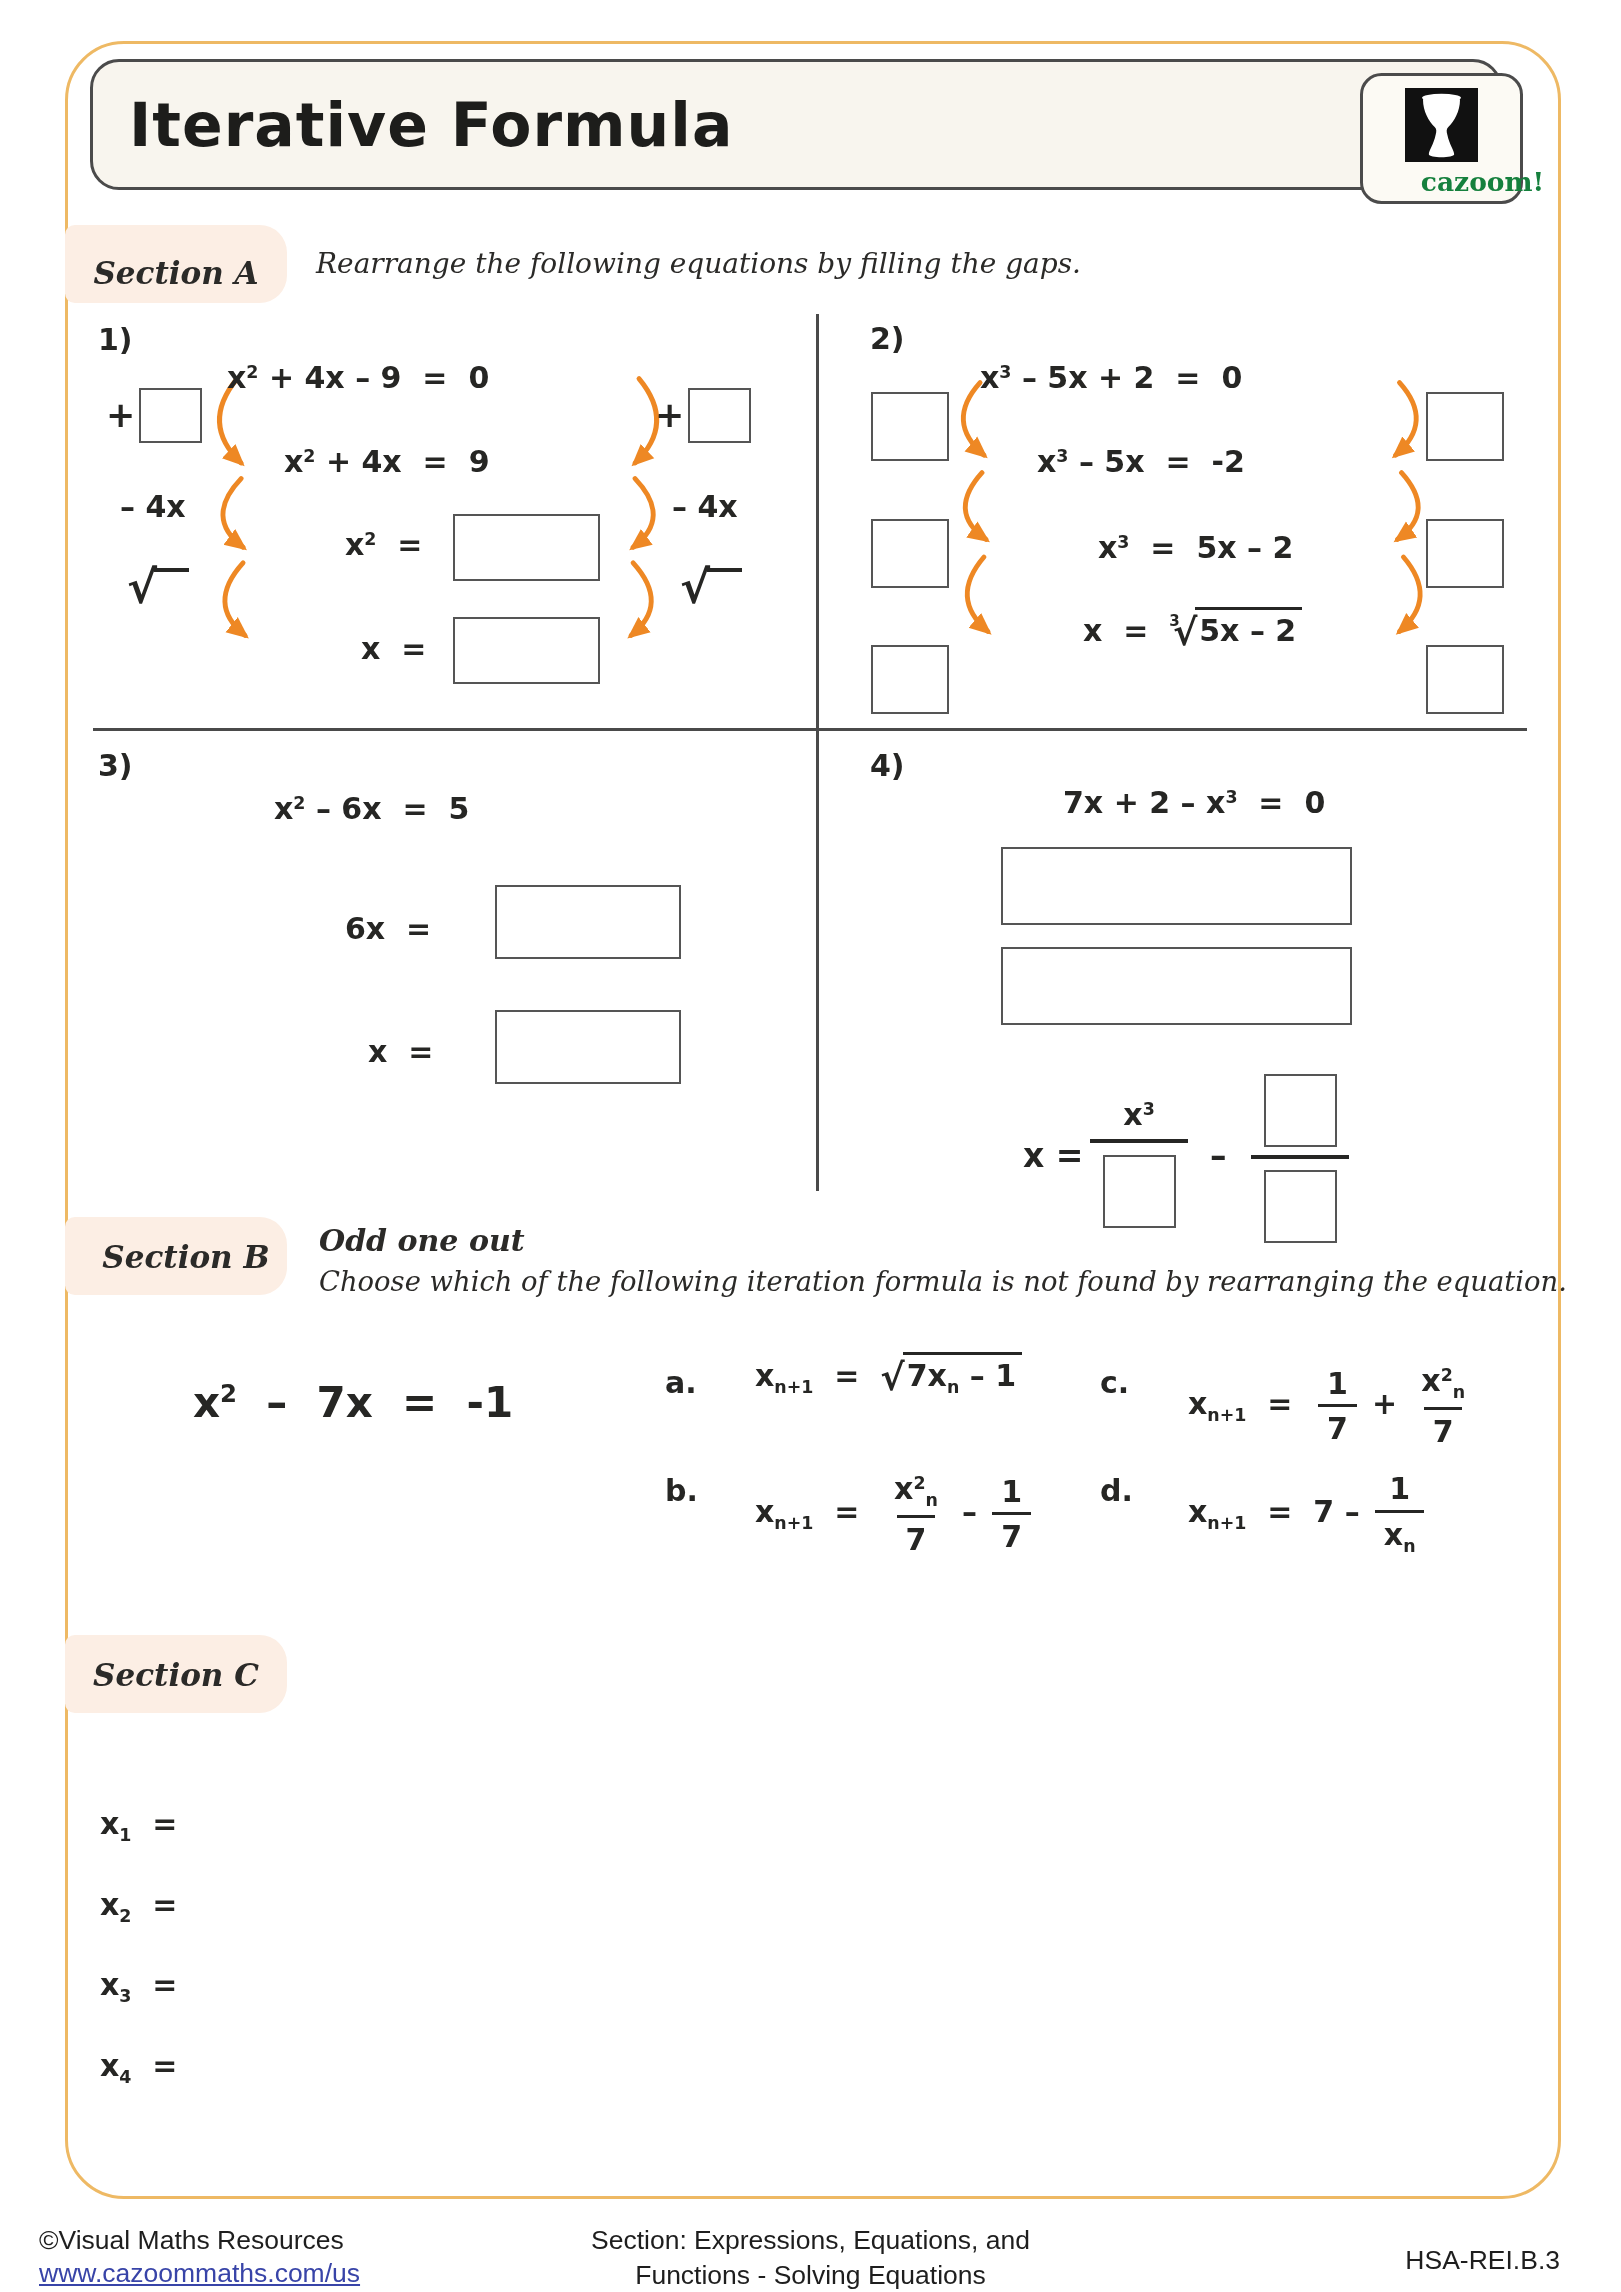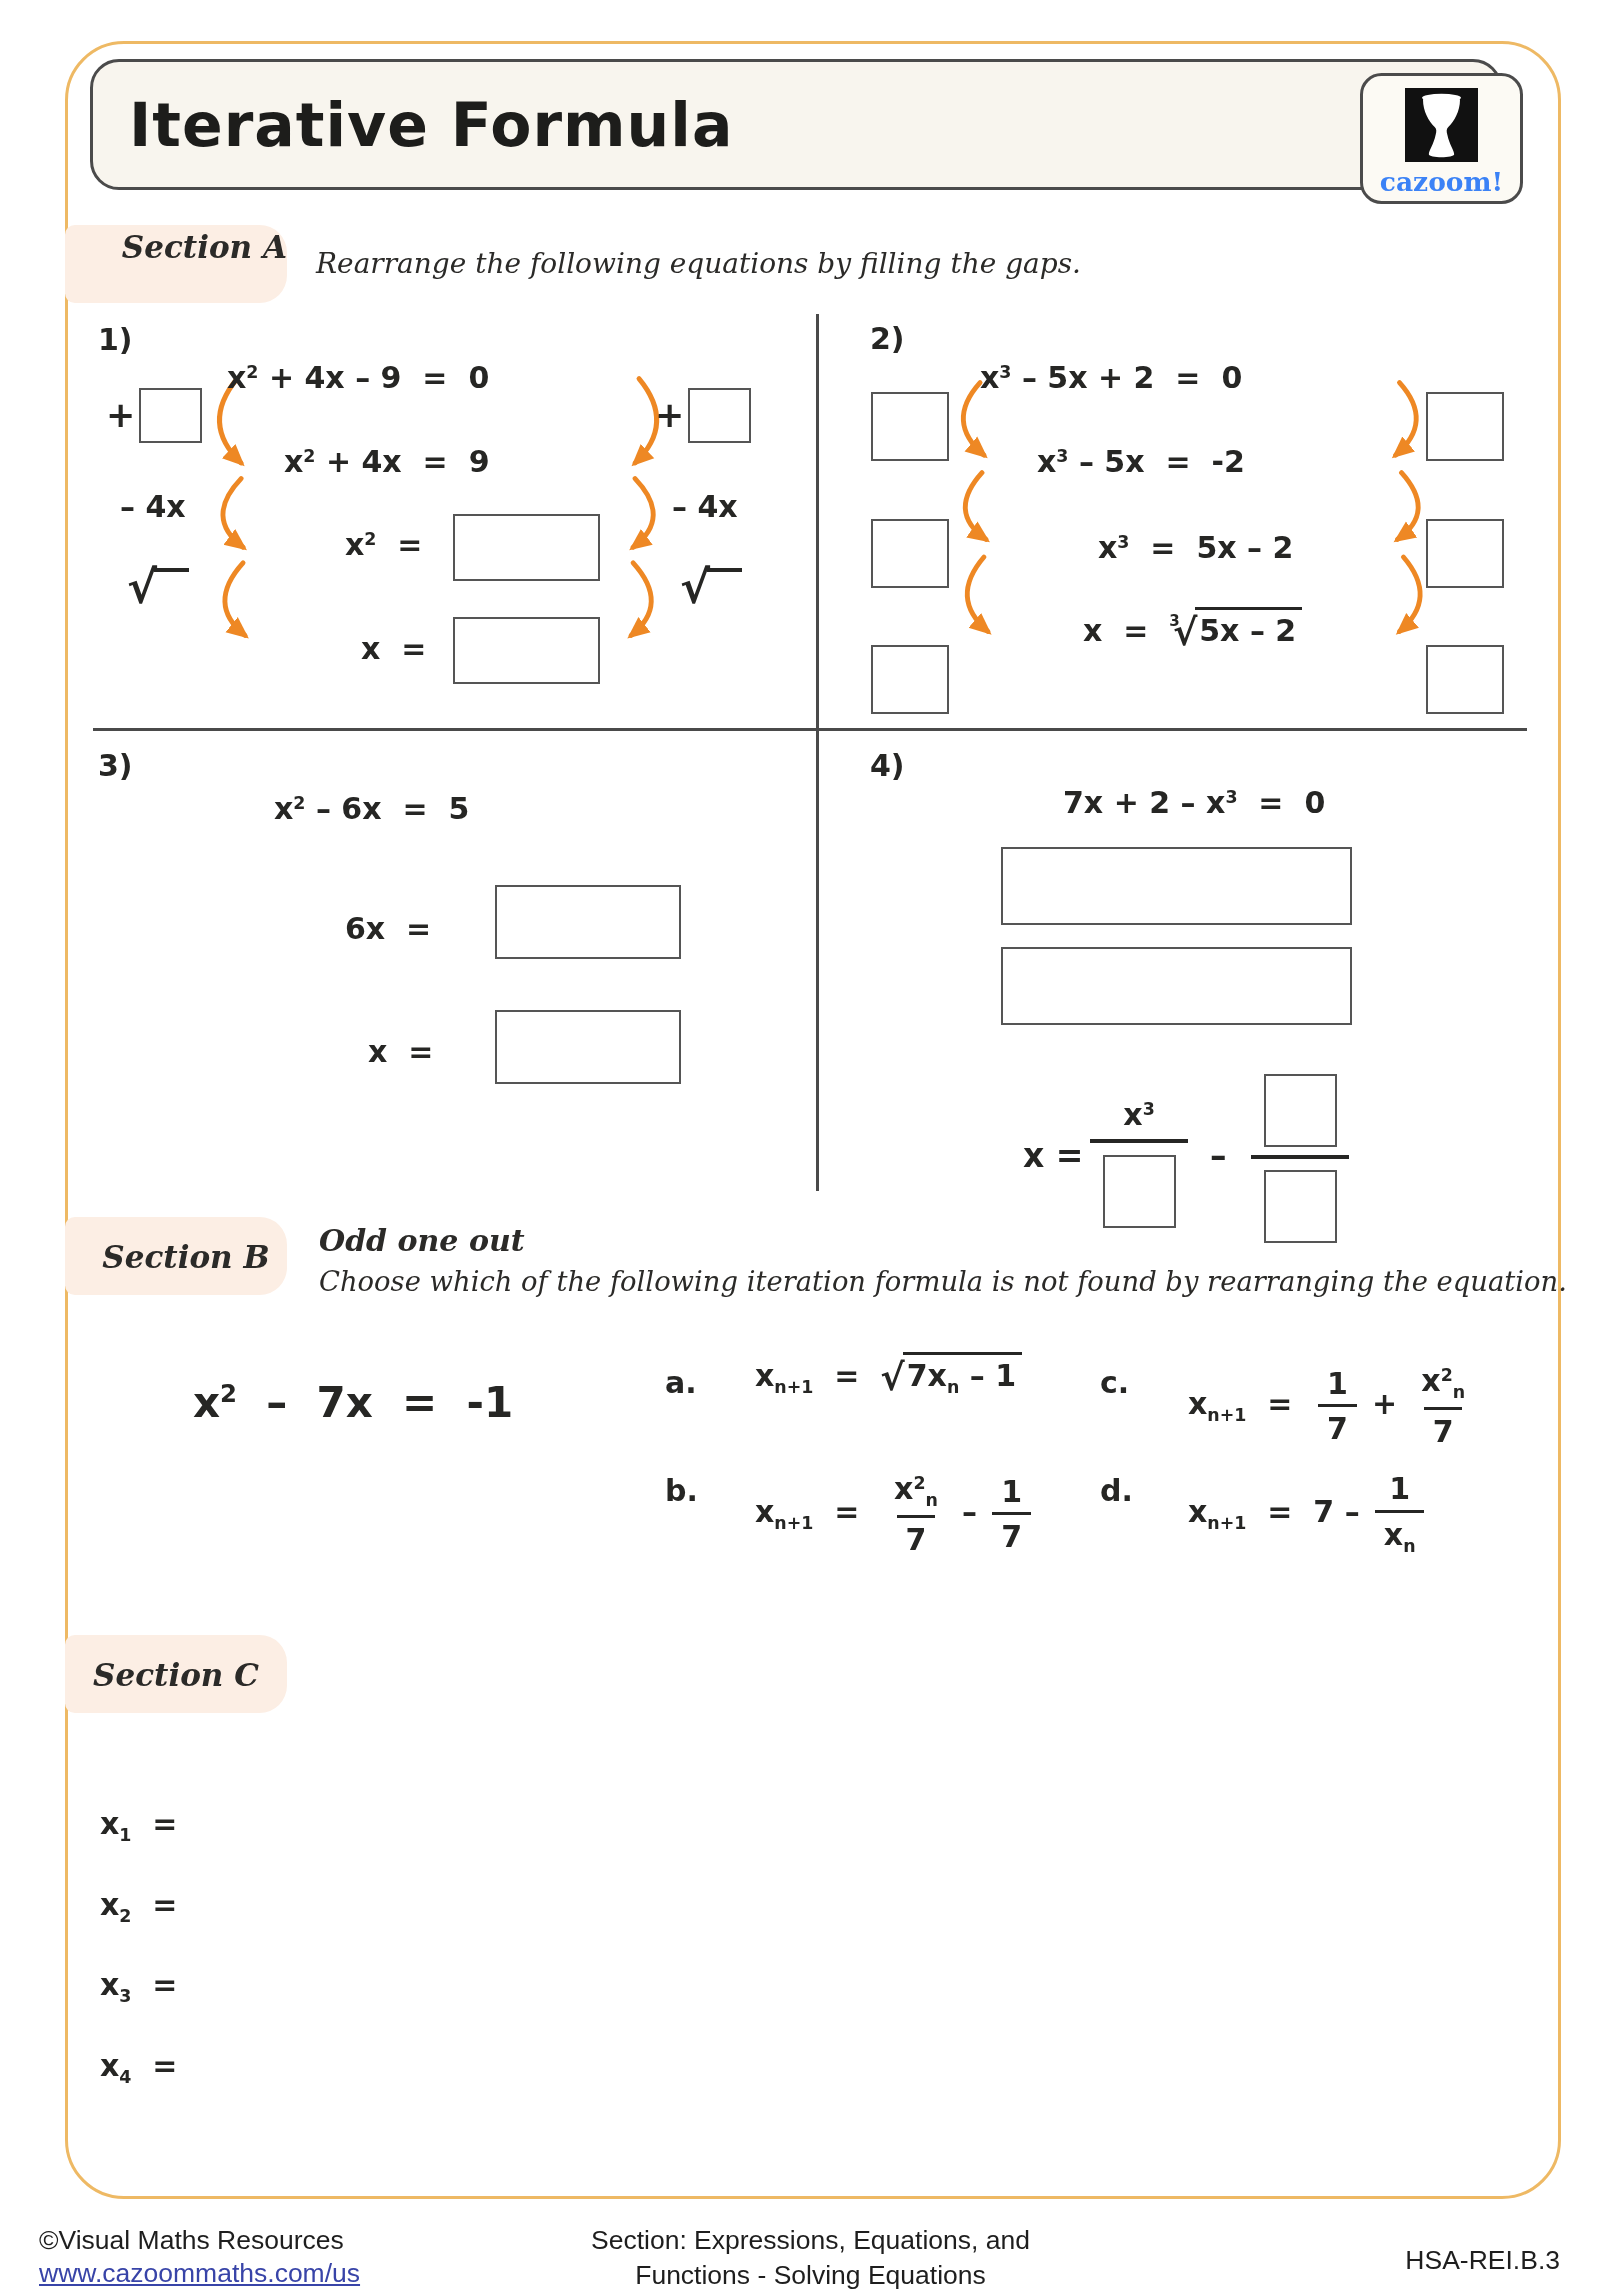--- a/index.html
+++ b/index.html
@@ -13,21 +13,21 @@
 
   
   .header-box{position:absolute;left:90px;top:59px;width:1406px;height:125px;
     background:#f8f5ee;border:3.9px solid #4b4b4b;border-radius:29px;}
   .page-title{position:absolute;left:129px;top:90px;font-size:60px;font-weight:bold;
     color:#1d1d1b;letter-spacing:1px;}
   .logo-box{position:absolute;left:1360px;top:73px;width:157px;height:125px;
     background:#fcfaf4;border:3.4px solid #4b4b4b;border-radius:21.6px;}
   .logo-square{position:absolute;left:42px;top:11.8px;width:73px;height:74px;background:#111;}
   .logo-text{position:absolute;left:0;top:90px;width:100%;text-align:center;
-    font-family:"DejaVu Serif",serif;font-weight:bold;font-size:26.5px;color:#3b82f6;}
+    font-family:"DejaVu Serif",serif;font-weight:bold;font-size:26.5px;color:#15803d;padding-left:41px;}
 
   
   .pill{position:absolute;left:65px;width:222px;height:78px;background:#fceee4;
     border-radius:9.8px 27.4px 27.4px 9.8px;}
   .pill-label{position:absolute;width:100%;text-align:center;
     font-family:"DejaVu Serif",serif;font-style:italic;font-weight:bold;
     font-size:31px;color:#2b2a28;}
   .serif-it{font-family:"DejaVu Serif",serif;font-style:italic;color:#2b2a28;}
   .serif-it-b{font-family:"DejaVu Serif",serif;font-style:italic;font-weight:bold;color:#2b2a28;}
 
@@ -73,21 +73,21 @@
     <div class="logo-square">
       <svg width="73" height="74" viewBox="0 0 74 76">
         <path fill="#fff" d="M18,12 C18,8 56,8 56,12 C56,24 50,34 44,40 C42,42 42,44 43,48 C45,58 50,64 50,68 C50,72 24,72 24,68 C24,64 29,58 31,48 C32,44 32,42 30,40 C24,34 18,24 18,12 Z"></path>
         <path fill="#fff" d="M17,10 a20,4 0 1 0 40,0 a20,4 0 1 0 -40,0"></path>
       </svg>
     </div>
     <div class="logo-text">cazoom!</div>
   </div>
 
   <div class="pill" style="top:225px;">
-    <div class="pill-label" style="top:4px;text-align:right;">Section A</div>
+    <div class="pill-label" style="top:30px;">Section A</div>
   </div>
   <div class="abs serif-it" style="left:316px;top:247px;font-size:28px;">Rearrange the following equations by filling the gaps.</div>
 
   <div class="vline" style="left:816px;top:314px;height:877px;"></div>
   <div class="hline" style="left:93px;top:728px;width:1434px;"></div>
 
   <svg class="arrows" width="1621" height="2293" viewBox="0 0 1654 2339">
     <defs>
       <marker id="ah" markerWidth="5" markerHeight="5" viewBox="0 0 10 10" refX="7" refY="5" orient="auto">
         <path d="M0,1 L9,5 L0,9 Z" fill="#ee8824"></path>

